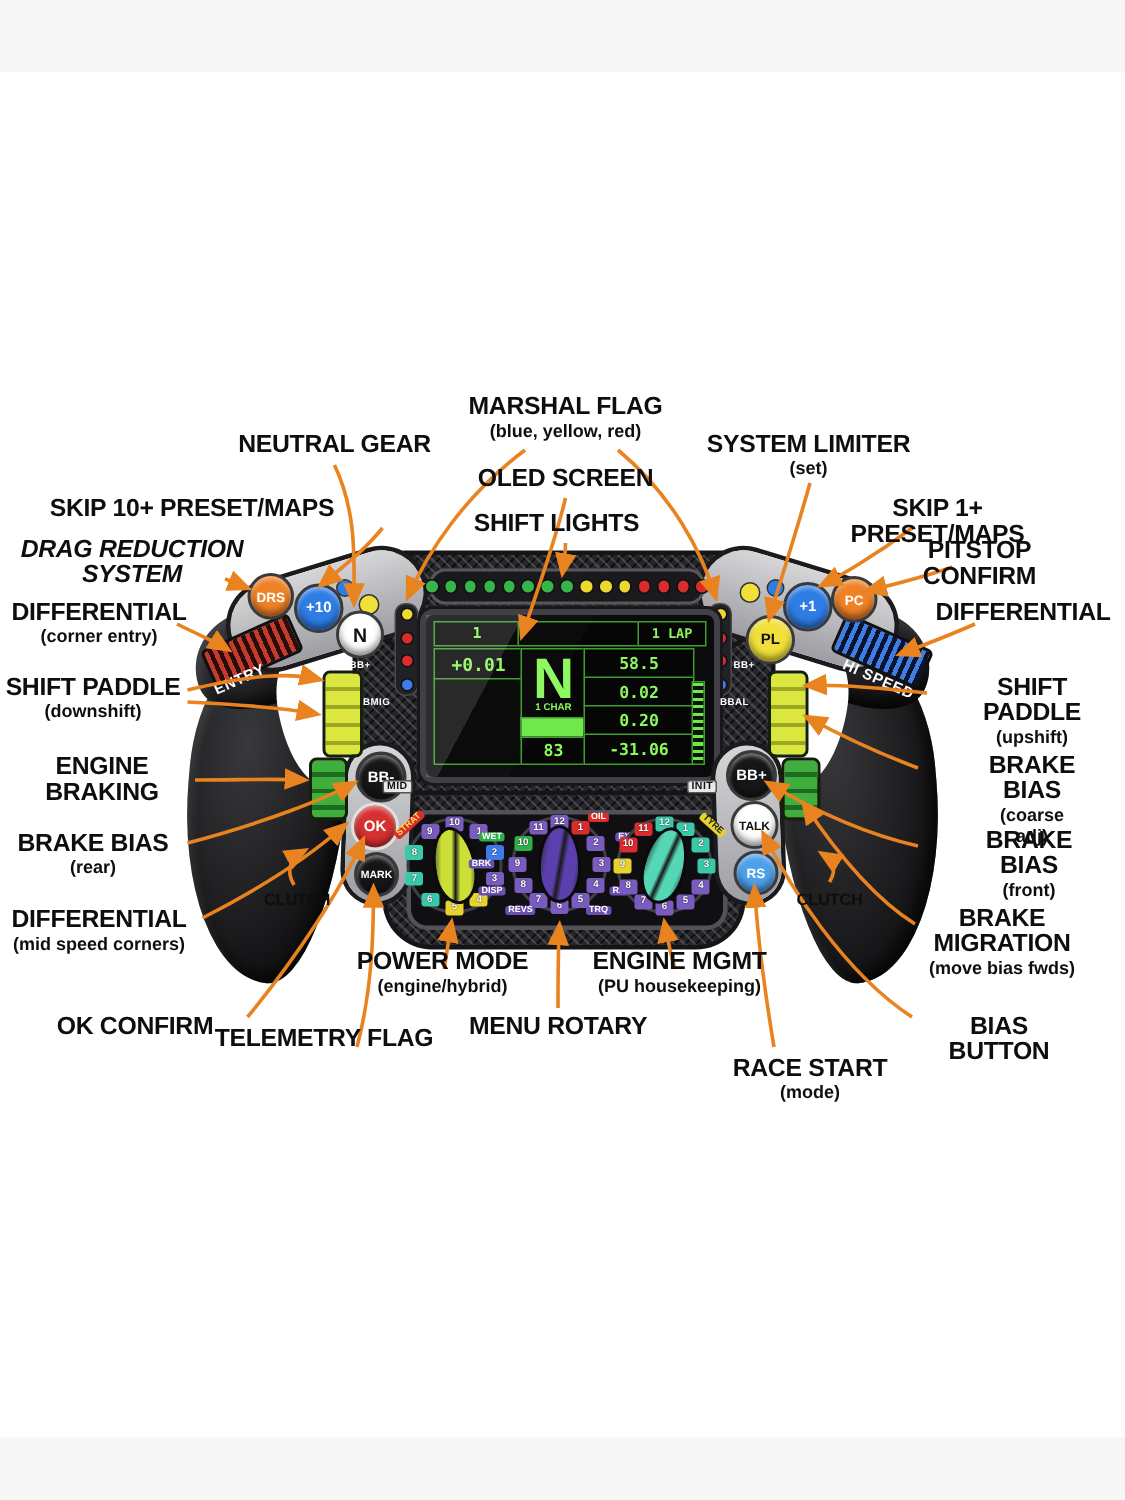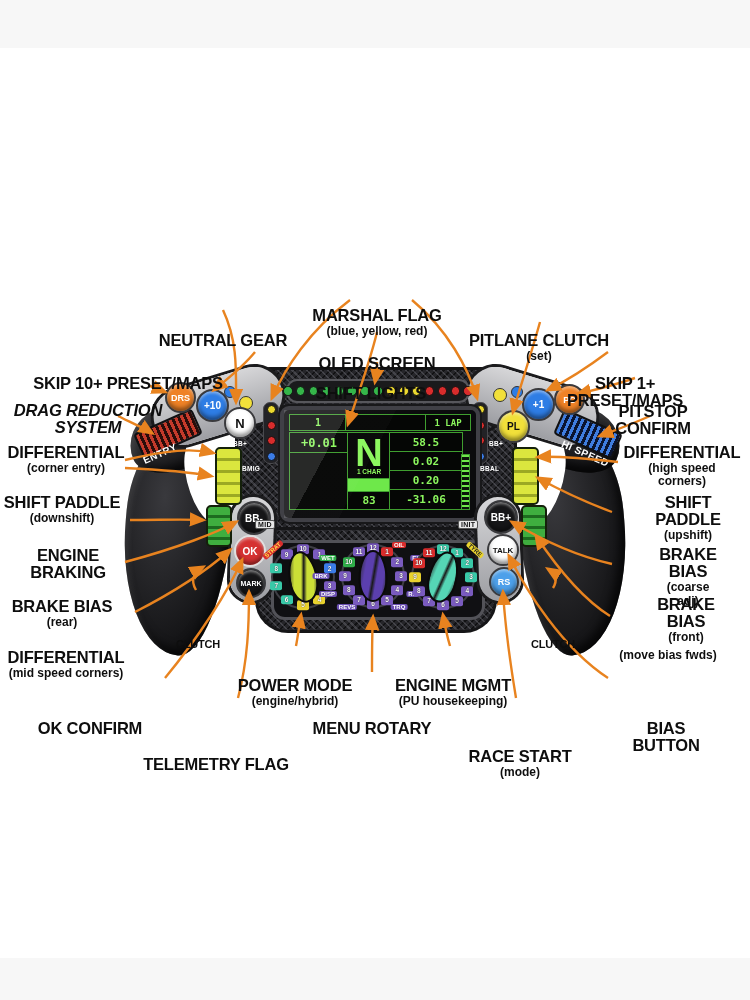--- a/index.html
+++ b/index.html
@@ -3,21 +3,21 @@
 <meta charset="utf-8">
 <style>
   html,body{margin:0;padding:0;}
   body{width:750px;height:1000px;background:#fff;font-family:"Liberation Sans",sans-serif;position:relative;overflow:hidden;}
   .band{position:absolute;left:0;width:750px;background:#f7f7f7;}
   #band-top{top:0;height:48px;}
   #band-bottom{top:958px;height:42px;}
   .abs{position:absolute;}
   .carbon{background-color:#26262a;background-image:repeating-linear-gradient(45deg,rgba(140,140,150,.30) 0 1.5px,transparent 1.5px 5px),repeating-linear-gradient(135deg,rgba(0,0,0,.55) 0 1.5px,transparent 1.5px 5px);}
   .metal{background:linear-gradient(180deg,#d6d6d8,#9d9ea3);}
-  .co{position:absolute;transform:translateX(-50%);text-align:center;color:#0e0e0e;z-index:40;margin-top:44px;}
+  .co{position:absolute;transform:translateX(-50%);text-align:center;color:#0e0e0e;z-index:40;}
   .co-l{font-weight:bold;font-size:16.5px;line-height:1.04;letter-spacing:-0.2px;}
   .co-s{font-weight:bold;font-size:12px;line-height:1.1;margin-top:1px;}
   .co.small .co-l{font-size:11px;}
   .btn{position:absolute;border-radius:50%;display:flex;align-items:center;justify-content:center;font-weight:bold;color:#fff;border:2.5px solid #3a3a3d;box-shadow:inset 0 2px 3px rgba(255,255,255,.45),inset 0 -3px 4px rgba(0,0,0,.45);z-index:22;}
   .btn.dark-text{color:#111;}
   .dot{position:absolute;border-radius:50%;border:1.5px solid #333;z-index:22;}
   .wing{position:absolute;width:132px;height:56px;border-radius:28px;z-index:12;box-shadow:0 0 0 3px #1b1b1d;}
   .grip{position:absolute;background:radial-gradient(ellipse at 35% 30%,#39393d,#141416 70%);z-index:8;box-shadow:inset 3px 4px 6px rgba(255,255,255,.12),inset -4px -6px 10px rgba(0,0,0,.7);}
   .cutout{position:absolute;background:#fff;z-index:9;}
   .pad{position:absolute;border:2px solid #101012;border-radius:4px;z-index:13;}
@@ -265,39 +265,38 @@
 <div class="co" style="left:377px;top:311px;">
     <div class="co-l">OLED SCREEN</div>
   </div>
 <div class="co" style="left:128px;top:331px;">
     <div class="co-l">SKIP 10+ PRESET/MAPS</div>
   </div>
 <div class="co" style="left:371px;top:341px;">
     <div class="co-l">SHIFT LIGHTS</div>
   </div>
 <div class="co" style="left:539px;top:288px;">
-    <div class="co-l">PITLANE CLUTCH</div>
+    <div class="co-l">SYSTEM LIMITER</div>
     <div class="co-s">(set)</div>
   </div>
 <div class="co" style="left:88px;top:358px;width:160px;font-style:italic;">
     <div class="co-l">DRAG REDUCTION SYSTEM</div>
   </div>
 <div class="co" style="left:625px;top:331px;">
     <div class="co-l">SKIP 1+ PRESET/MAPS</div>
   </div>
 <div class="co" style="left:653px;top:359px;">
     <div class="co-l">PITSTOP CONFIRM</div>
   </div>
 <div class="co" style="left:66px;top:400px;">
     <div class="co-l">DIFFERENTIAL</div>
     <div class="co-s">(corner entry)</div>
   </div>
 <div class="co" style="left:682px;top:400px;">
     <div class="co-l">DIFFERENTIAL</div>
-    <div class="co-s">(high speed corners)</div>
   </div>
 <div class="co" style="left:62px;top:450px;">
     <div class="co-l">SHIFT PADDLE</div>
     <div class="co-s">(downshift)</div>
   </div>
 <div class="co" style="left:688px;top:450px;">
     <div class="co-l">SHIFT PADDLE</div>
     <div class="co-s">(upshift)</div>
   </div>
 <div class="co" style="left:68px;top:503px;width:110px;">
@@ -313,32 +312,33 @@
   </div>
 <div class="co" style="left:686px;top:552px;">
     <div class="co-l">BRAKE BIAS</div>
     <div class="co-s">(front)</div>
   </div>
 <div class="co" style="left:66px;top:605px;">
     <div class="co-l">DIFFERENTIAL</div>
     <div class="co-s">(mid speed corners)</div>
   </div>
 <div class="co" style="left:668px;top:604px;width:130px;">
+    <div class="co-l">BRAKE MIGRATION</div>
     <div class="co-s">(move bias fwds)</div>
   </div>
 <div class="co" style="left:90px;top:676px;">
     <div class="co-l">OK CONFIRM</div>
   </div>
 <div class="co" style="left:666px;top:676px;">
     <div class="co-l">BIAS BUTTON</div>
   </div>
-<div class="co" style="left:216px;top:712px;">
+<div class="co" style="left:216px;top:684px;">
     <div class="co-l">TELEMETRY FLAG</div>
   </div>
-<div class="co" style="left:520px;top:704px;">
+<div class="co" style="left:540px;top:704px;">
     <div class="co-l">RACE START</div>
     <div class="co-s">(mode)</div>
   </div>
 <div class="co small" style="left:198px;top:595px;">
     <div class="co-l">CLUTCH</div>
   </div>
 <div class="co small" style="left:553px;top:595px;">
     <div class="co-l">CLUTCH</div>
   </div>
 <div class="co" style="left:295px;top:633px;">

